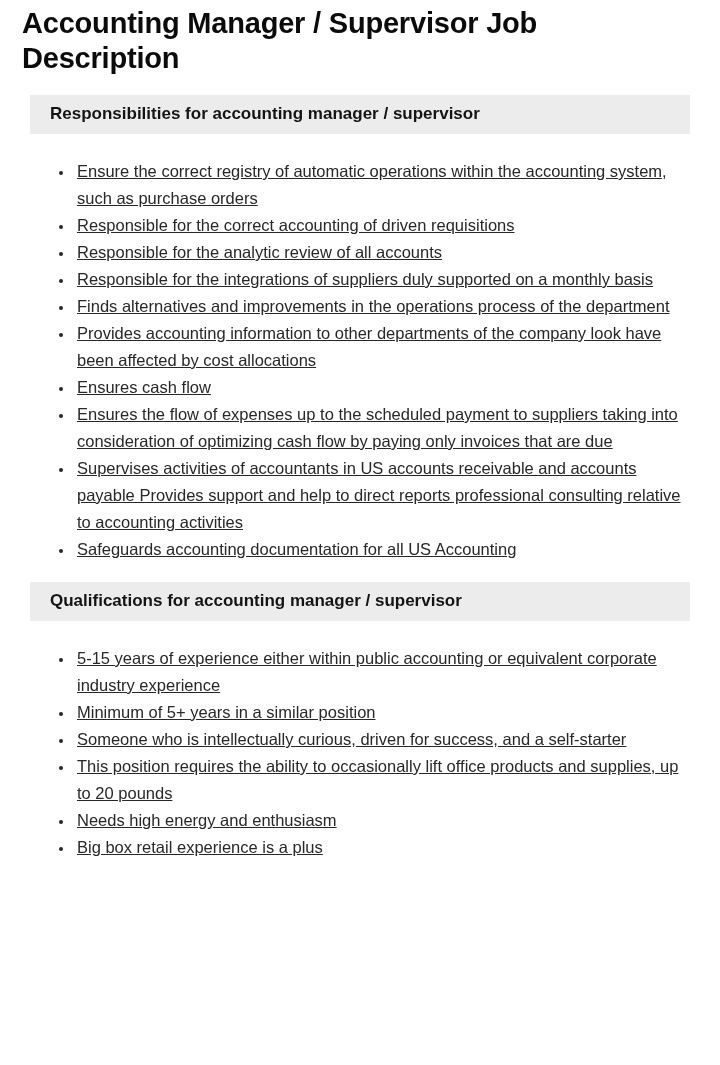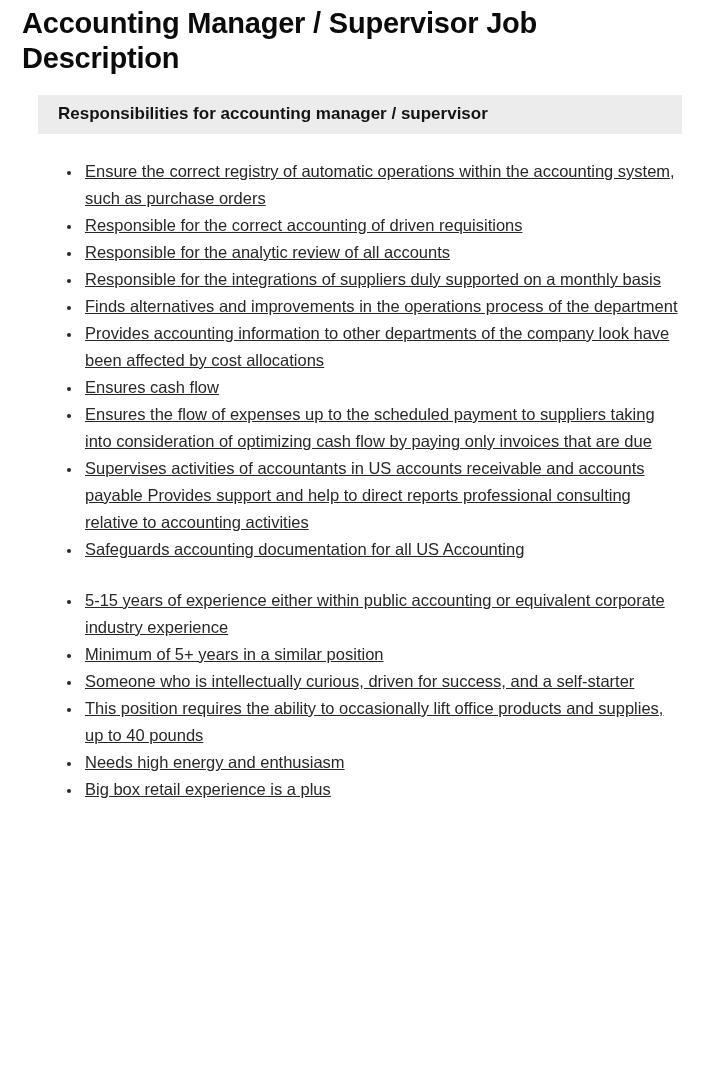--- a/index.html
+++ b/index.html
@@ -50,21 +50,21 @@
     color: #282828;
     text-decoration: underline;
   }
   .bullet-list li {
     margin: 0;
     padding-left: 3px;
   }
   .bullet-list li::marker {
     font-size: 13px;
   }
-  section { margin: 16px; }
+  section { margin: 8px; }
 </style>
 </head>
 <body>
 
 <div class="page">
 
   <h1 class="doc-title">Accounting Manager / Supervisor Job Description</h1>
 
 
   <section>
@@ -77,23 +77,24 @@
         <li>Finds alternatives and improvements in the operations process of the department</li>
         <li>Provides accounting information to other departments of the company look have been affected by cost allocations</li>
         <li>Ensures cash flow</li>
         <li>Ensures the flow of expenses up to the scheduled payment to suppliers taking into consideration of optimizing cash flow by paying only invoices that are due</li>
         <li>Supervises activities of accountants in US accounts receivable and accounts payable Provides support and help to direct reports professional consulting relative to accounting activities</li>
         <li>Safeguards accounting documentation for all US Accounting</li>
       </ul>
   </section>
 
   <section>
+    <div class="section-header">Qualifications for accounting manager / supervisor</div>
     <ul class="bullet-list">
         <li>5-15 years of experience either within public accounting or equivalent corporate industry experience</li>
         <li>Minimum of 5+ years in a similar position</li>
         <li>Someone who is intellectually curious, driven for success, and a self-starter</li>
-        <li>This position requires the ability to occasionally lift office products and supplies, up to 40 pounds</li>
+        <li>This position requires the ability to occasionally lift office products and supplies, up to 20 pounds</li>
         <li>Needs high energy and enthusiasm</li>
         <li>Big box retail experience is a plus</li>
       </ul>
   </section>
 
 </div>
 
 </body></html>

